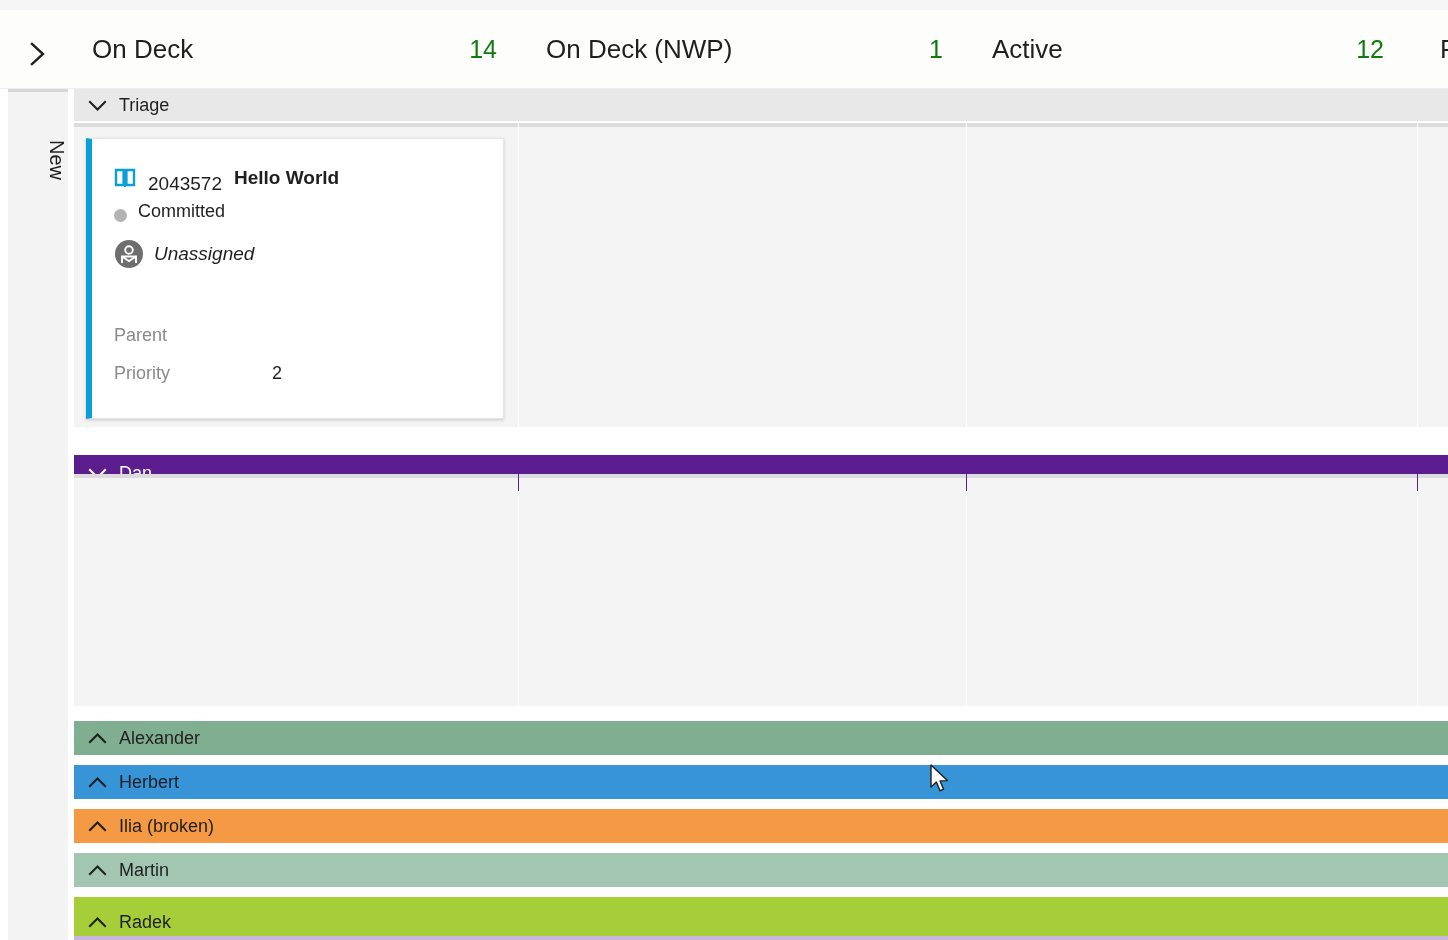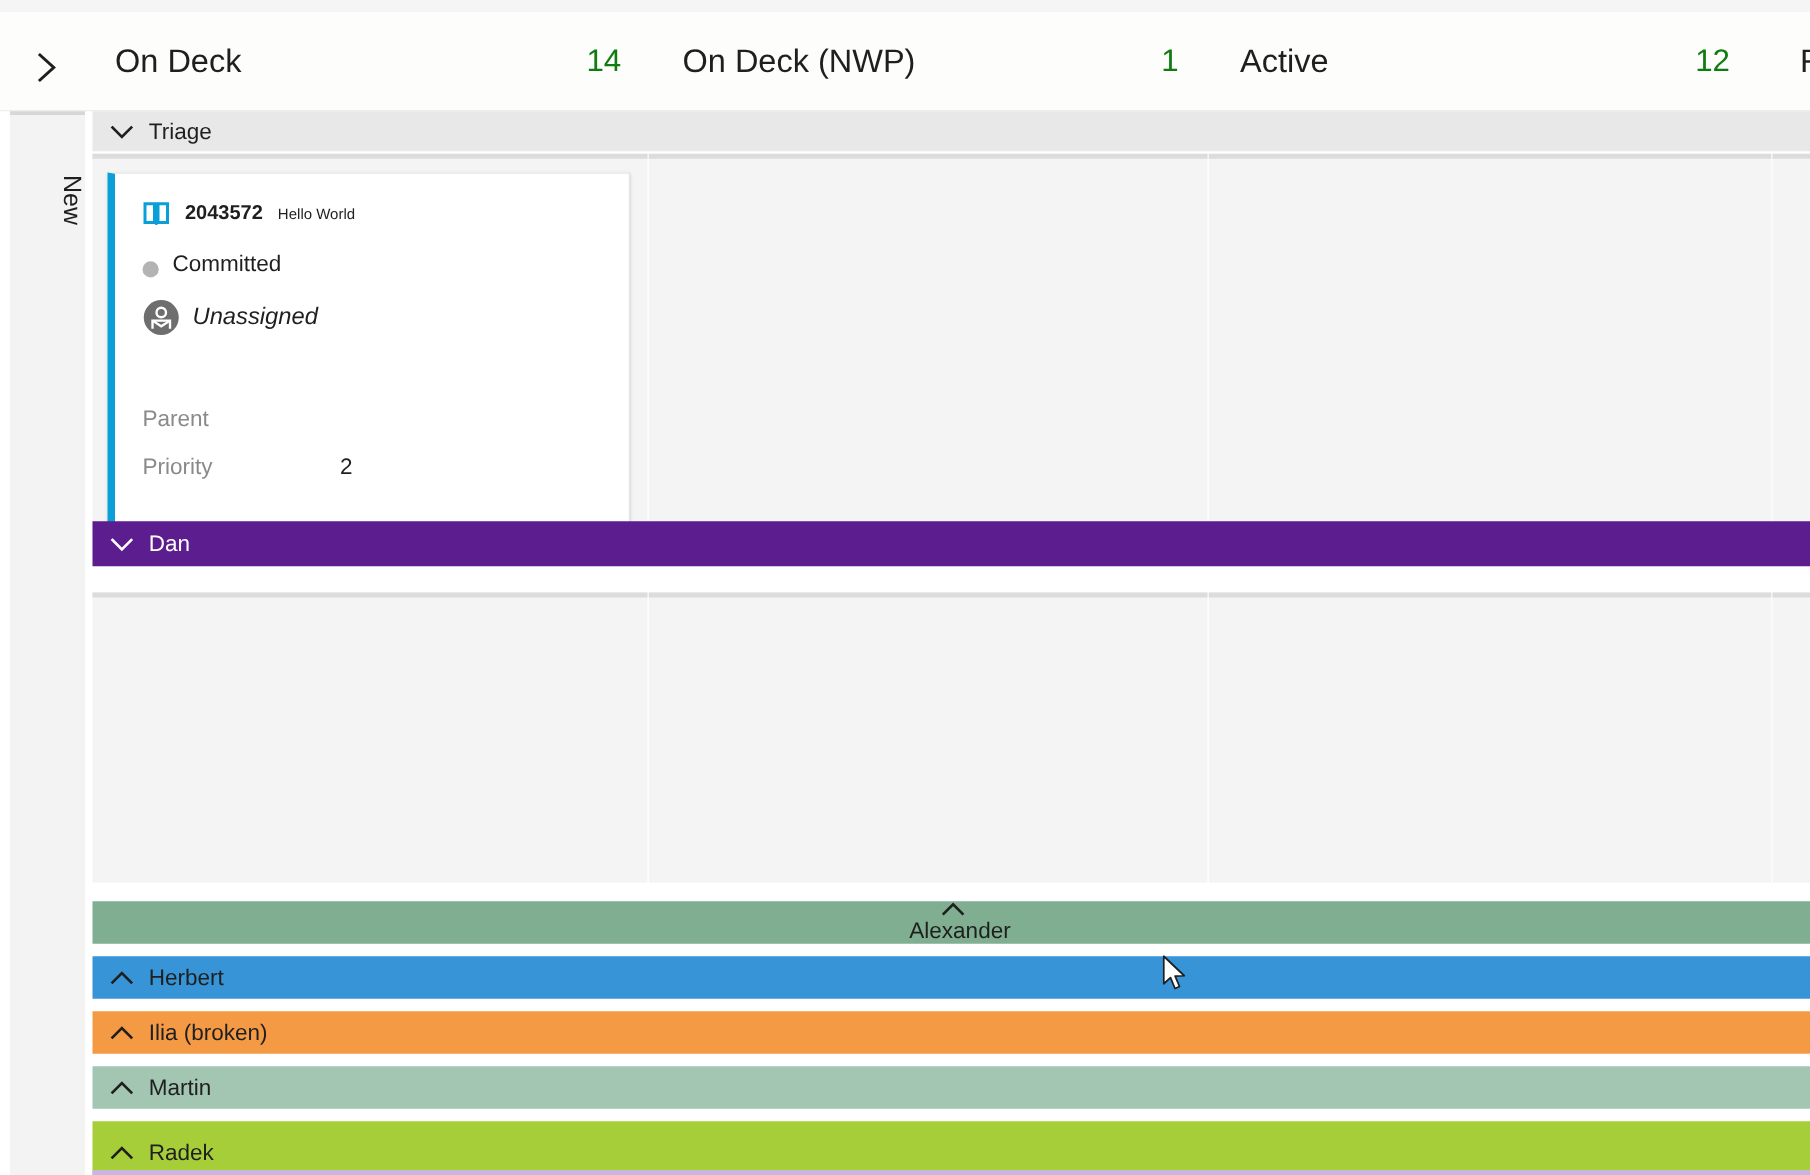--- a/index.html
+++ b/index.html
@@ -147,28 +147,29 @@
   }
   .card-title-row {
     position: absolute;
     left: 22px;
     top: 22px;
     display: flex;
     align-items: center;
   }
   .wi-icon { margin-right: 12px; display: flex; align-items: center; }
   .wi-id {
-    font-size: 16px;
+    font-size: 19px;
+    font-weight: 400;
+    color: #1f1f1f;
+    margin-right: 12px;
+    margin-top: 12px;
+  }
+  .wi-title {
+    font-size: 19px;
     font-weight: 700;
-    color: #1f1f1f;
-    margin-right: 12px;
-  }
-  .wi-title {
-    font-size: 12px;
-    font-weight: 400;
     color: #1f1f1f;
   }
   .card-state-row {
     position: absolute;
     left: 22px;
     top: 62px;
     display: flex;
     align-items: flex-end;
   }
   .state-dot {
@@ -308,37 +309,37 @@
           <span class="field-value">2</span>
         </div>
       </div>
     </div>
 
     <div class="cell" style="left:445px; width:447px;"></div>
     <div class="cell" style="left:893px; width:450px;"></div>
     <div class="cell" style="left:1344px; width:30px;"></div>
   </div>
 
-  <div class="lane-header" style="top:328px; height:36px; background:#5c1d8e; color:#ffffff;text-align:center;">
+  <div class="lane-header" style="top:366px; height:36px; background:#5c1d8e; color:#ffffff;text-align:center;">
     <span class="chev">
       <svg width="19" height="13" viewBox="0 0 19 13">
         <path d="M2 3 L9.5 10.5 L17 3" fill="none" stroke="#ffffff" stroke-width="2.1" stroke-linecap="square"></path>
       </svg>
     </span>
     <span class="lane-name" style="color:#ffffff;">Dan</span>
   </div>
 
   <div class="cell-row" style="top:385px; height:232px;">
     <div class="cell" style="left:0px; width:444px;"></div>
     <div class="cell" style="left:445px; width:447px;"></div>
     <div class="cell" style="left:893px; width:450px;"></div>
     <div class="cell" style="left:1344px; width:30px;"></div>
   </div>
 
-  <div class="lane-header" style="top:632px; height:34px; background:#7fae90;flex-direction:column;">
+  <div class="lane-header" style="top:632px; height:34px; background:#7fae90;">
     <span class="chev">
       <svg width="19" height="13" viewBox="0 0 19 13">
         <path d="M2 10 L9.5 2.5 L17 10" fill="none" stroke="#1f1f1f" stroke-width="2.1" stroke-linecap="square"></path>
       </svg>
     </span>
     <span class="lane-name">Alexander</span>
   </div>
 
   <div class="lane-header" style="top:676px; height:34px; background:#3794d7;">
     <span class="chev">

